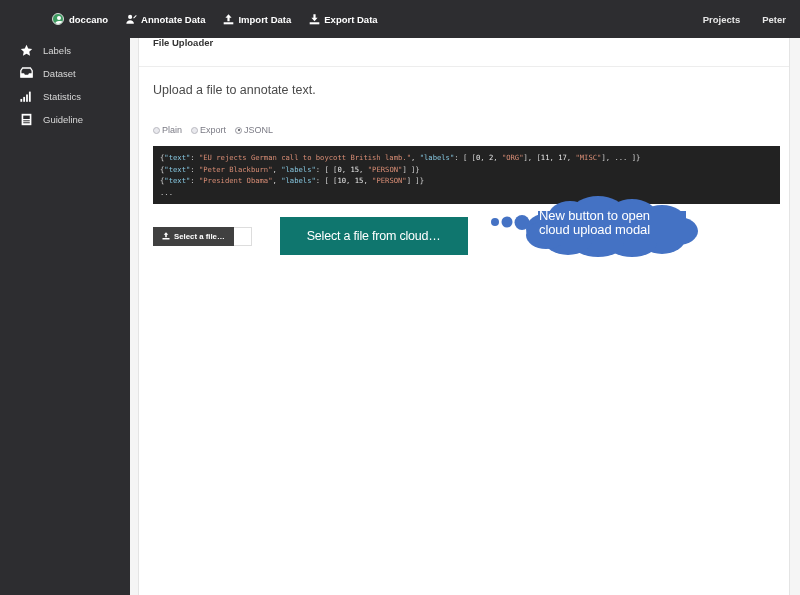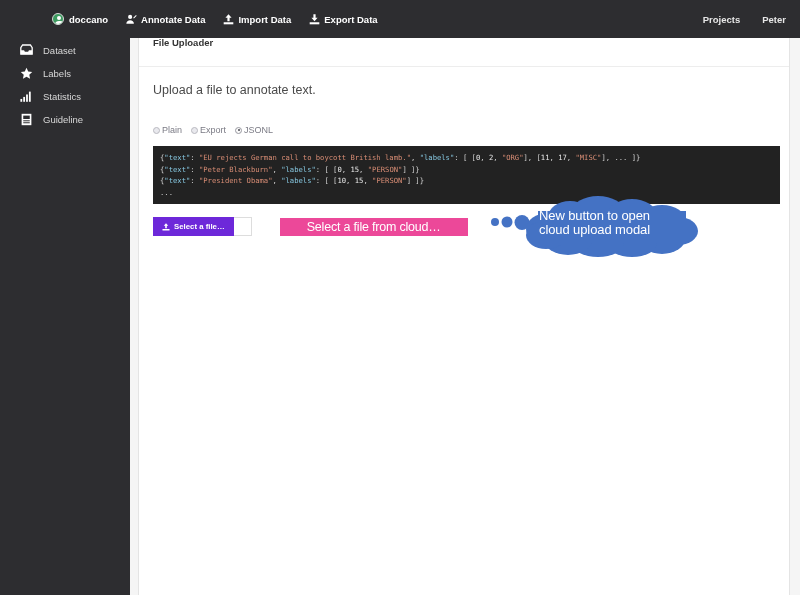--- a/index.html
+++ b/index.html
@@ -139,36 +139,36 @@
   }
   .c-punc  { color: #d4d4d4; }
   .c-key   { color: #86c7e0; }
   .c-str   { color: #d98d75; }
   .c-num   { color: #e9e9e9; }
 
   
   .btn-row { display: flex; align-items: center; position: relative; }
   .btn-file {
     display: inline-flex; align-items: center;
-    background: #6d28d9; color: #ffffff;
+    background: #404040; color: #ffffff;
     height: 19px; padding: 0 9px;
     font-size: 7.8px; font-weight: bold;
     border: none; cursor: pointer;
     white-space: nowrap;
   }
   .btn-file .up-icon { margin-right: 4px; display: flex; align-items: center; }
   .file-name-box {
     width: 18px; height: 19px;
     background: #ffffff; border: 1px solid #dddddd;
     border-left: none;
   }
   .btn-cloud {
     margin-left: 28px;
-    background: #ec4899; color: #ffffff;
-    width: 188px; height: 18px;
+    background: #0f766e; color: #ffffff;
+    width: 188px; height: 38px;
     font-size: 12.5px;
     border: none; cursor: pointer;
     display: flex; align-items: center; justify-content: center;
     letter-spacing: -0.2px;
   }
 
   
   .callout {
     position: absolute;
     left: 333px; top: -22px;
@@ -235,34 +235,34 @@
     <span class="nav-link">Projects</span>
     <span class="nav-link">Peter</span>
   </div>
 </div>
 
 <div class="sidebar">
 
   <div class="side-item">
     <span class="side-icon">
       <svg width="13" height="13" viewBox="0 0 16 16">
+        <path d="M8 0.8 L10.1 5.4 L15 6 L11.4 9.4 L12.4 14.4 L8 11.9 L3.6 14.4 L4.6 9.4 L1 6 L5.9 5.4 Z" fill="#fff"></path>
+      </svg>
+    </span>
+    <span>Labels</span>
+  </div>
+
+  <div class="side-item">
+    <span class="side-icon">
+      <svg width="13" height="13" viewBox="0 0 16 16">
         <path d="M1 4.5 L3.2 1.2 L12.8 1.2 L15 4.5 L15 12.5 L1 12.5 Z" fill="none" stroke="#fff" stroke-width="1.6"></path>
         <path d="M1 7.6 L5 7.6 L6 9.4 L10 9.4 L11 7.6 L15 7.6 L15 12.5 L1 12.5 Z" fill="#fff"></path>
       </svg>
     </span>
     <span>Dataset</span>
-  </div>
-
-  <div class="side-item">
-    <span class="side-icon">
-      <svg width="13" height="13" viewBox="0 0 16 16">
-        <path d="M8 0.8 L10.1 5.4 L15 6 L11.4 9.4 L12.4 14.4 L8 11.9 L3.6 14.4 L4.6 9.4 L1 6 L5.9 5.4 Z" fill="#fff"></path>
-      </svg>
-    </span>
-    <span>Labels</span>
   </div>
 
   <div class="side-item">
     <span class="side-icon">
       <svg width="13" height="13" viewBox="0 0 16 16">
         <rect x="0.5" y="11" width="2.2" height="3.5" fill="#fff"></rect>
         <rect x="4" y="8.5" width="2.2" height="6" fill="#fff"></rect>
         <rect x="7.5" y="5.5" width="2.2" height="9" fill="#fff"></rect>
         <rect x="11" y="2" width="2.2" height="12.5" fill="#fff"></rect>
       </svg>

